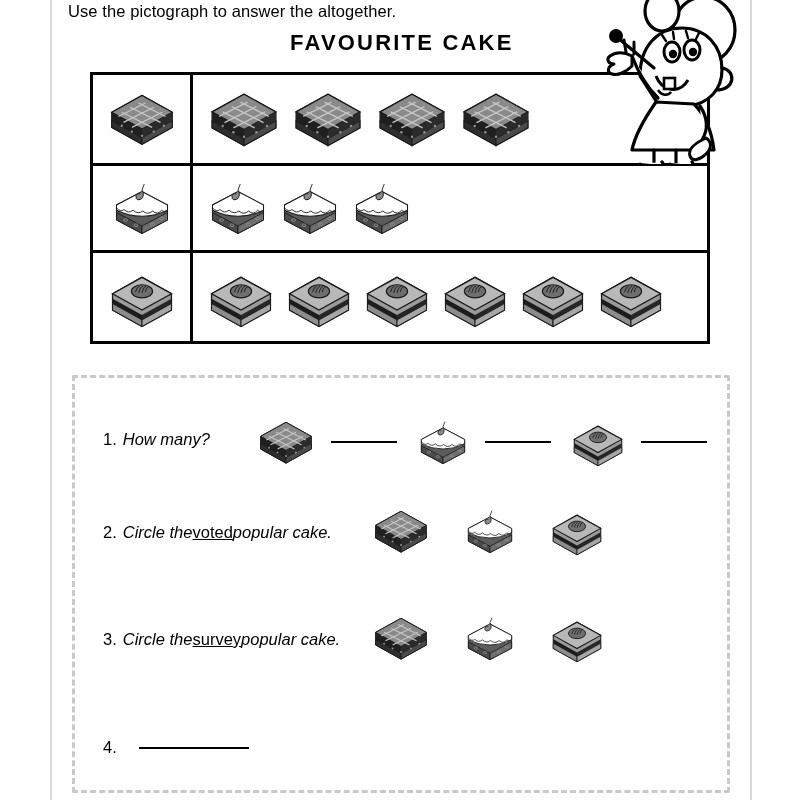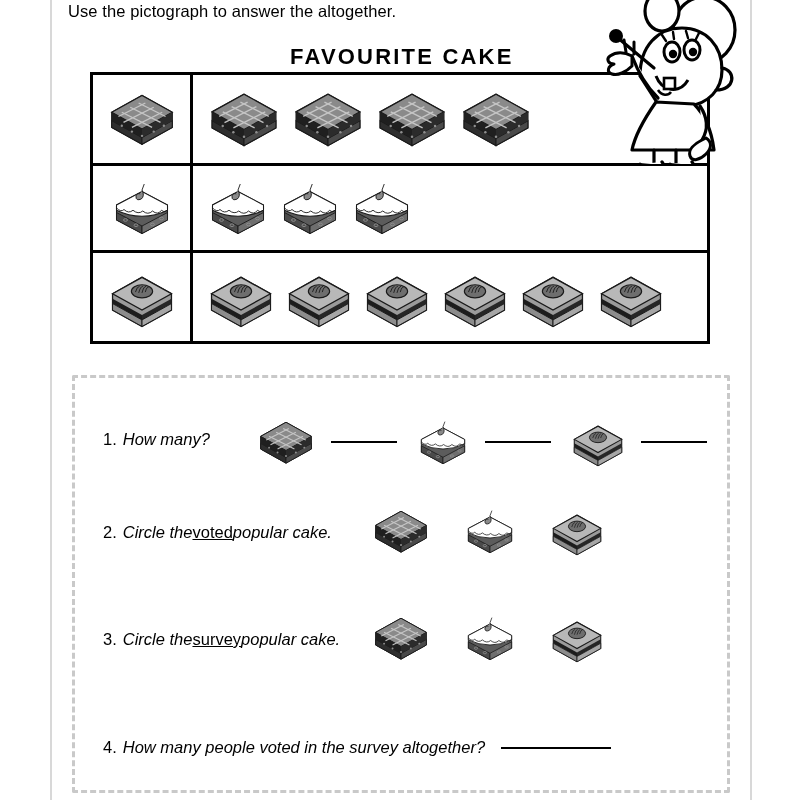--- a/index.html
+++ b/index.html
@@ -35,21 +35,21 @@
     font-size: 16.5px;
     line-height: 22px;
     letter-spacing: 0.1px;
     white-space: nowrap;
   }
 
   
   .chart-title {
     position: absolute;
     left: 290px;
-    top: 44px;
+    top: 30px;
     font-size: 22px;
     font-weight: bold;
     letter-spacing: 2.2px;
     font-stretch: condensed;
     white-space: nowrap;
   }
 
   
   .pictograph {
     position: absolute;
@@ -426,18 +426,17 @@
       </svg>
     <svg class="cake" width="58" height="54" viewBox="0 0 88 76">
         <use href="#cake-cream"></use>
       </svg>
   </div>
 
   <div class="q q4">
     <span class="q4-row">
       <span>4.</span>
       <span style="width:6px"></span>
-      <span class="q-text">How many people voted in the survey altogether?</span>
       <span class="blank-line wide"></span>
     </span>
   </div>
 
 </div>
 
 </body></html>

